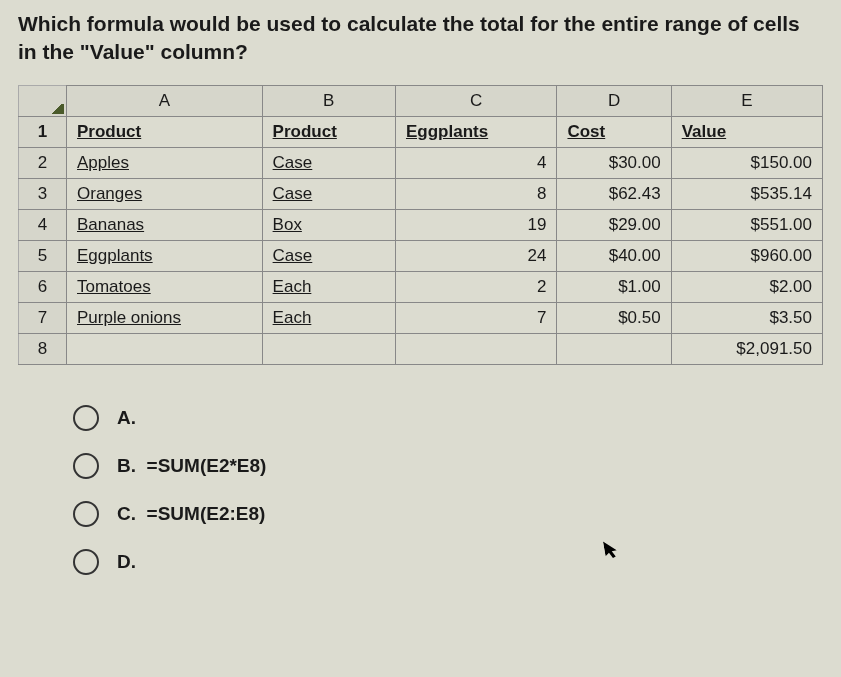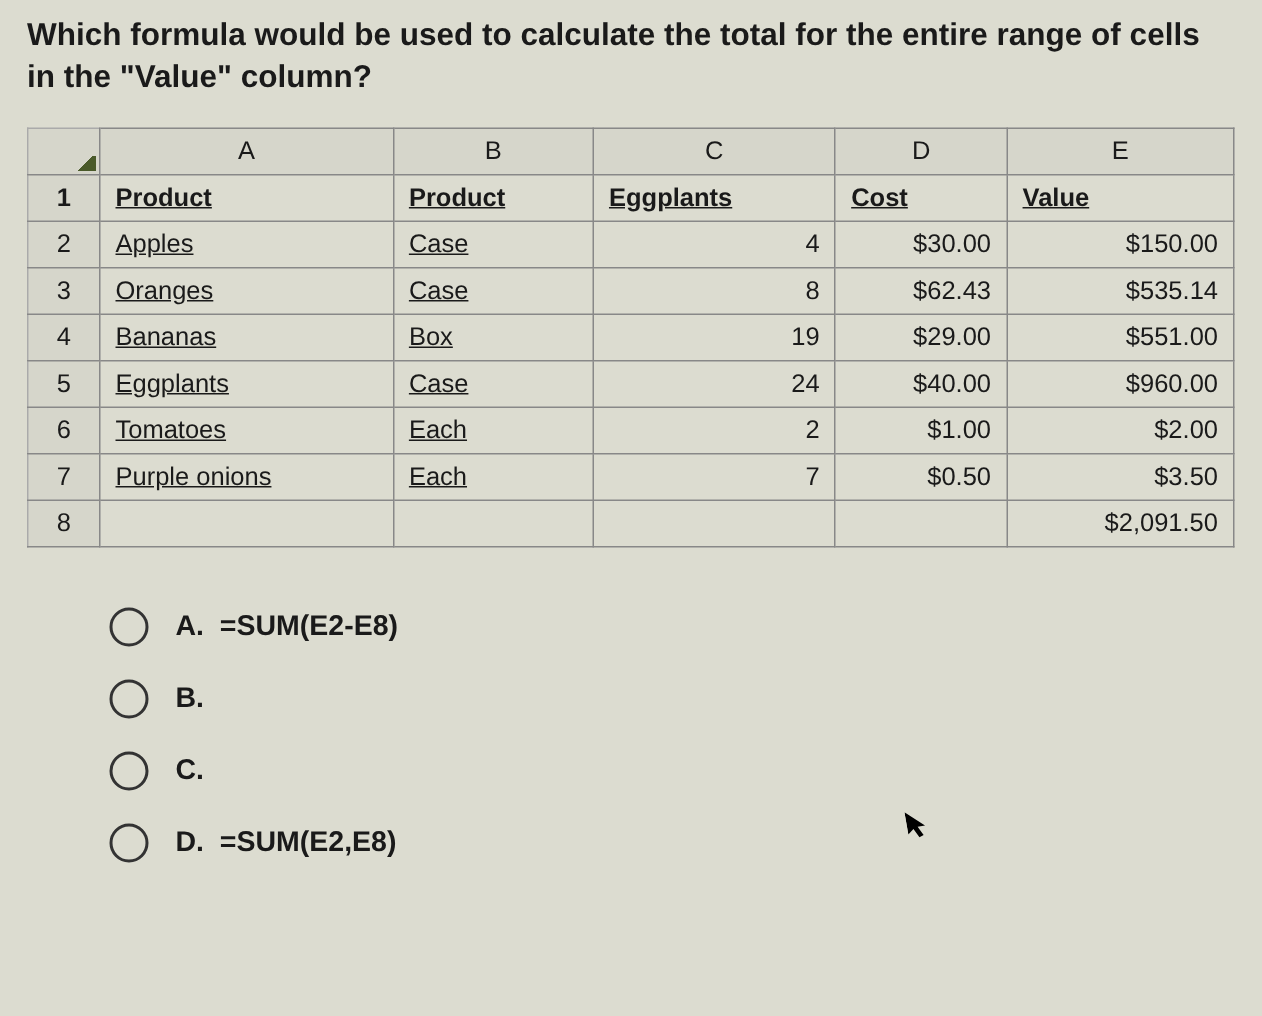--- a/index.html
+++ b/index.html
@@ -161,34 +161,34 @@
     <td class="num"></td>
     <td class="num">$2,091.50</td>
   </tr>
 </tbody>
   </table>
 
 <div class="choices">
   <div class="choice">
     <span class="radio"></span>
     <span>A.</span>&nbsp;&nbsp;
-    <span>=SUM(E2-E8)</span>
   </div>
   <div class="choice">
     <span class="radio"></span>
     <span>B.</span>&nbsp;&nbsp;
+    <span>=SUM(E2*E8)</span>
   </div>
   <div class="choice">
     <span class="radio"></span>
     <span>C.</span>&nbsp;&nbsp;
+    <span>=SUM(E2:E8)</span>
   </div>
   <div class="choice">
     <span class="radio"></span>
     <span>D.</span>&nbsp;&nbsp;
-    <span>=SUM(E2,E8)</span>
   </div>
 </div>
 
 <div class="cursor">
   <svg width="16" height="20" viewBox="0 0 16 20">
     <path d="M0,0 L0,15 L4,12 L7,18 L10,17 L7,11 L12,11 Z" fill="#000"></path>
   </svg>
 </div>
 
 </body></html>

